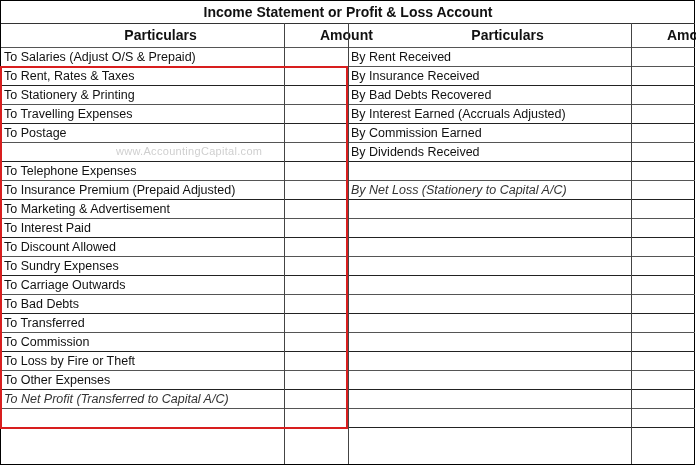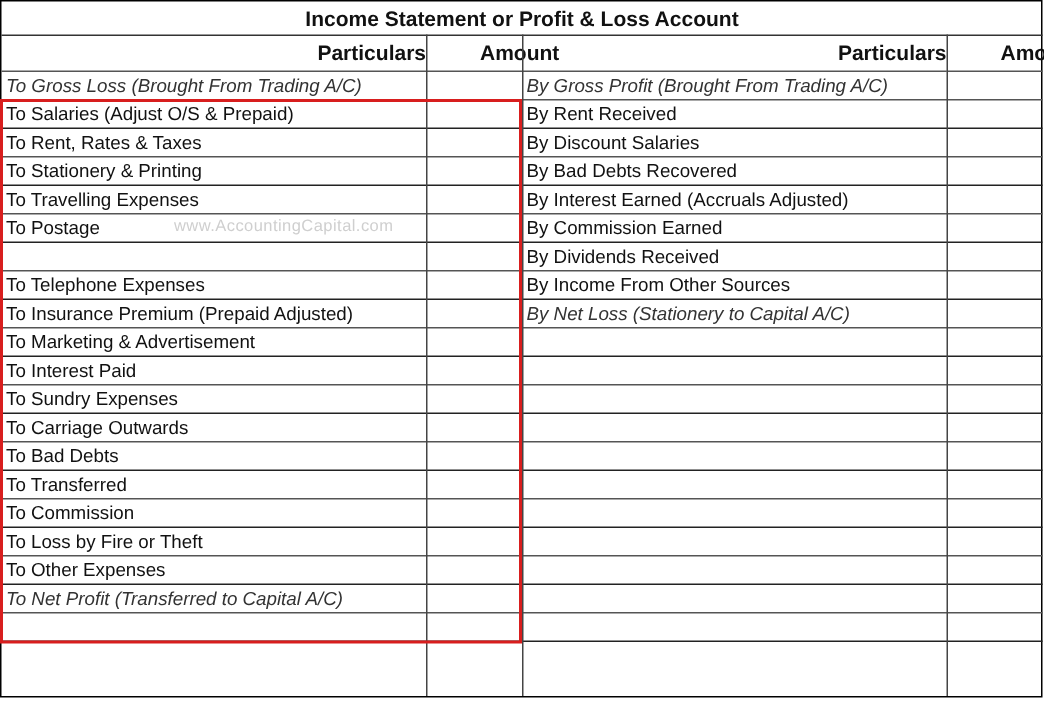--- a/index.html
+++ b/index.html
@@ -1,19 +1,19 @@
 <!DOCTYPE html>
 <html><head>
 <meta charset="utf-8">
 <style>
   html, body { margin:0; padding:0; background:#fff; }
   body { width:696px; height:467px; overflow:hidden; position:relative; font-family:"Liberation Sans", sans-serif; color:#111; }
   .sheet { position:absolute; left:0; top:0; width:695px; height:465px; border:1px solid #000; box-sizing:border-box; }
   .title { position:absolute; left:0; top:0; width:694px; height:22px; border-bottom:1px solid #333; text-align:center; font-weight:bold; font-size:14px; line-height:22px; }
-  .hdr { position:absolute; top:22px; height:25px; line-height:25px; font-weight:bold; font-size:14px; text-align:right; border-bottom:1px solid #555; box-sizing:border-box;padding-left:36px; }
+  .hdr { position:absolute; top:22px; height:25px; line-height:25px; font-weight:bold; font-size:14px; text-align:center; border-bottom:1px solid #555; box-sizing:border-box;padding-left:36px; }
   .col1 { left:0; width:283px; }
   .col2 { left:283px; width:64px; }
   .col3 { left:347px; width:283px; }
   .col4 { left:630px; width:64px; }
   .vline { position:absolute; top:22px; bottom:0; width:1px; background:#444; }
   .rows { position:absolute; top:47px; left:0; width:694px; }
   .row { position:relative; height:19px; border-bottom:1px solid #555; box-sizing:border-box; font-size:12.5px; line-height:18px; }
   .row:nth-child(even) { border-bottom-color:#222; }
   .cell { position:absolute; top:0; height:18px; white-space:nowrap; overflow:hidden; }
   .cell.l { left:3px; width:278px; }
@@ -28,35 +28,29 @@
 <div class="sheet">
   <div class="title">Income Statement or Profit &amp; Loss Account</div>
 
   <div class="hdr col1">Particulars</div>
   <div class="hdr col2">Amount</div>
   <div class="hdr col3">Particulars</div>
   <div class="hdr col4">Amount</div>
 
   <div class="rows" id="rows">
       <div class="row">
-        <div class="cell l it">To Gross Loss (Brought From Trading A/C)</div>
-        <div class="cell" style="left: 286px; width: 58px;"></div>
-        <div class="cell r it">By Gross Profit (Brought From Trading A/C)</div>
-        <div class="cell" style="left: 633px; width: 58px;"></div>
-      </div>
-      <div class="row">
         <div class="cell l">To Salaries (Adjust O/S &amp; Prepaid)</div>
         <div class="cell" style="left: 286px; width: 58px;"></div>
         <div class="cell r">By Rent Received</div>
         <div class="cell" style="left: 633px; width: 58px;"></div>
       </div>
       <div class="row">
         <div class="cell l">To Rent, Rates &amp; Taxes</div>
         <div class="cell" style="left: 286px; width: 58px;"></div>
-        <div class="cell r">By Discount Salaries</div>
+        <div class="cell r">By Insurance Received</div>
         <div class="cell" style="left: 633px; width: 58px;"></div>
       </div>
       <div class="row">
         <div class="cell l">To Stationery &amp; Printing</div>
         <div class="cell" style="left: 286px; width: 58px;"></div>
         <div class="cell r">By Bad Debts Recovered</div>
         <div class="cell" style="left: 633px; width: 58px;"></div>
       </div>
       <div class="row">
         <div class="cell l">To Travelling Expenses</div>
@@ -71,37 +65,42 @@
         <div class="cell" style="left: 633px; width: 58px;"></div>
       </div>
       <div class="row">
         <div class="cell" style="left: 286px; width: 58px;"></div>
         <div class="cell r">By Dividends Received</div>
         <div class="cell" style="left: 633px; width: 58px;"></div>
       </div>
       <div class="row">
         <div class="cell l">To Telephone Expenses</div>
         <div class="cell" style="left: 286px; width: 58px;"></div>
-        <div class="cell r">By Income From Other Sources</div>
         <div class="cell" style="left: 633px; width: 58px;"></div>
       </div>
       <div class="row">
         <div class="cell l">To Insurance Premium (Prepaid Adjusted)</div>
         <div class="cell" style="left: 286px; width: 58px;"></div>
         <div class="cell r it">By Net Loss (Stationery to Capital A/C)</div>
         <div class="cell" style="left: 633px; width: 58px;"></div>
       </div>
       <div class="row">
         <div class="cell l">To Marketing &amp; Advertisement</div>
         <div class="cell" style="left: 286px; width: 58px;"></div>
         <div class="cell r"></div>
         <div class="cell" style="left: 633px; width: 58px;"></div>
       </div>
       <div class="row">
         <div class="cell l">To Interest Paid</div>
+        <div class="cell" style="left: 286px; width: 58px;"></div>
+        <div class="cell r"></div>
+        <div class="cell" style="left: 633px; width: 58px;"></div>
+      </div>
+      <div class="row">
+        <div class="cell l">To Discount Allowed</div>
         <div class="cell" style="left: 286px; width: 58px;"></div>
         <div class="cell r"></div>
         <div class="cell" style="left: 633px; width: 58px;"></div>
       </div>
       <div class="row">
         <div class="cell l">To Sundry Expenses</div>
         <div class="cell" style="left: 286px; width: 58px;"></div>
         <div class="cell r"></div>
         <div class="cell" style="left: 633px; width: 58px;"></div>
       </div>

